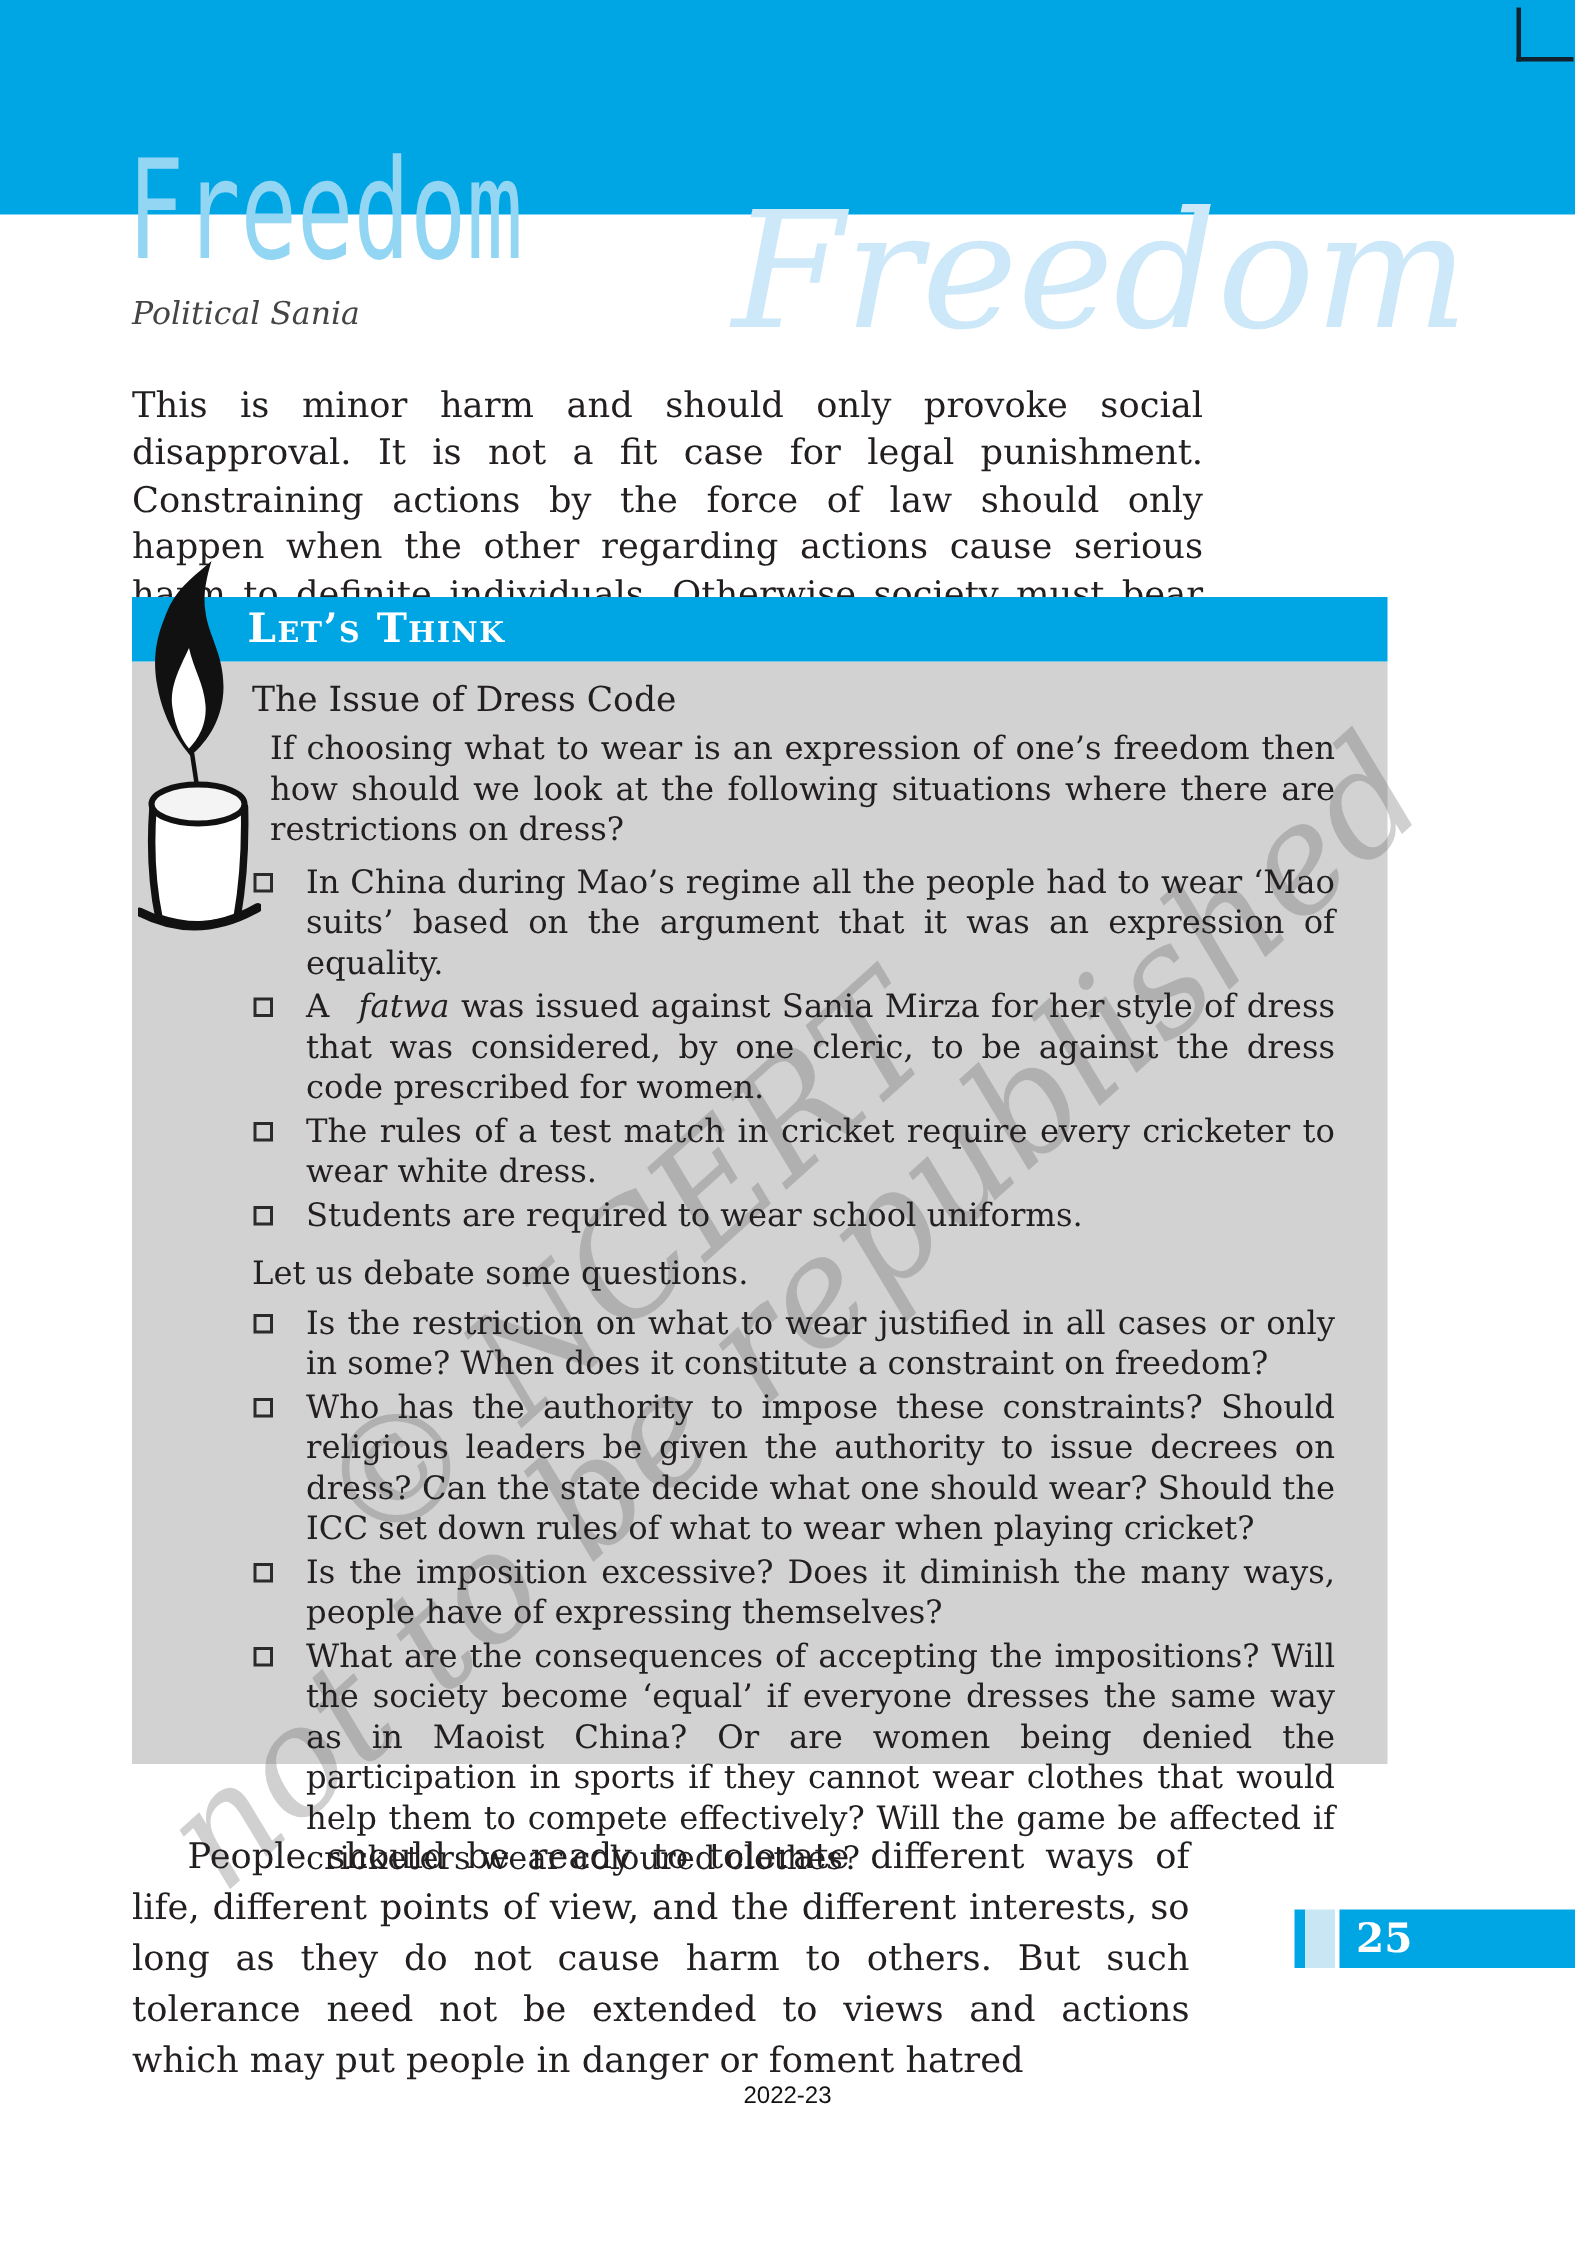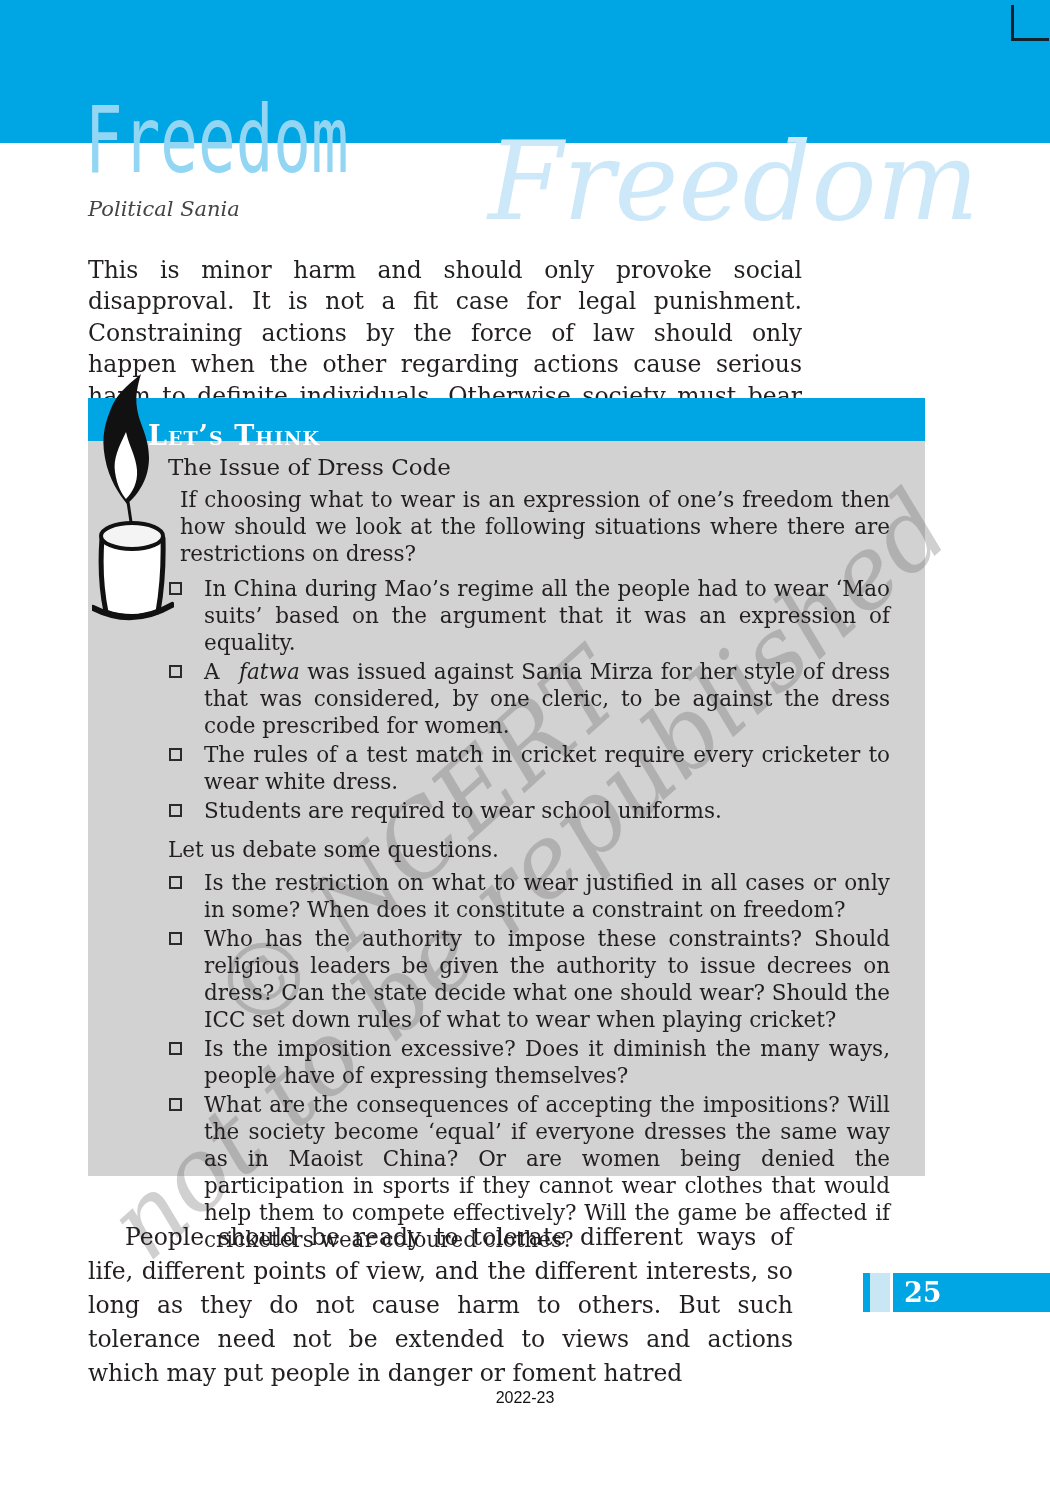--- a/index.html
+++ b/index.html
@@ -14,22 +14,22 @@
                  color:#93d6f4;transform:scaleX(0.68);transform-origin:left top;white-space:nowrap;}
   .script-freedom{position:absolute;left:488px;top:128px;z-index:0;
                   font-family:"DejaVu Serif",serif;font-style:italic;font-size:108px;line-height:108px;
                   color:#cde8f8;white-space:nowrap;}
   .subtitle{position:absolute;left:88px;top:197px;z-index:2;font-style:italic;font-size:21px;color:#454545;}
   
   .para1{position:absolute;left:88px;top:231px;width:714px;z-index:2;
          font-size:23.5px;line-height:31.5px;text-align:justify;}
   
   .think-bar{position:absolute;left:88px;top:398px;width:837px;height:43px;background:#00a6e4;z-index:2;}
-  .think-bar-label{display:block;padding-left:60px;line-height:43px;color:#ffffff;
-                   font-variant:small-caps;font-weight:bold;font-size:27px;letter-spacing:1px;margin-top:16px;}
+  .think-bar-label{display:block;padding-left:77px;line-height:43px;color:#ffffff;
+                   font-variant:small-caps;font-weight:bold;font-size:27px;letter-spacing:1px;}
   .think-box-bg{position:absolute;left:88px;top:441px;width:837px;height:735px;background:#d2d2d2;z-index:0;}
   .think-content{position:absolute;left:166px;top:452px;width:724px;z-index:2;
                  font-size:21.5px;line-height:27px;}
   .think-heading{margin:0 0 4px 2px;font-size:23px;line-height:30px;font-weight:normal;}
   .think-intro{margin:0 0 8px 14px;text-align:justify;}
   .sq-list{list-style:none;margin:0;padding:0;}
   .sq-list li{position:relative;padding-left:38px;margin:0 0 2px 0;text-align:justify;}
   .sq-list li .sq{position:absolute;left:3px;top:7px;width:9px;height:9px;
                   border:2px solid #2b2b2b;background:transparent;}
   .debate-prompt{margin:12px 0 6px 2px;}

